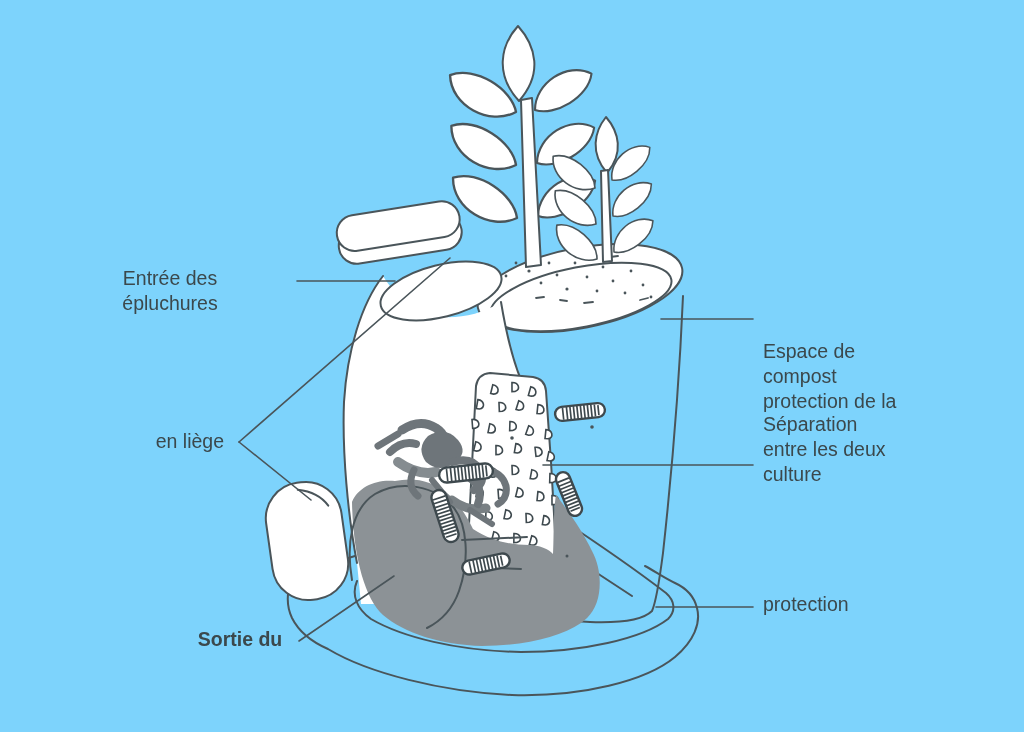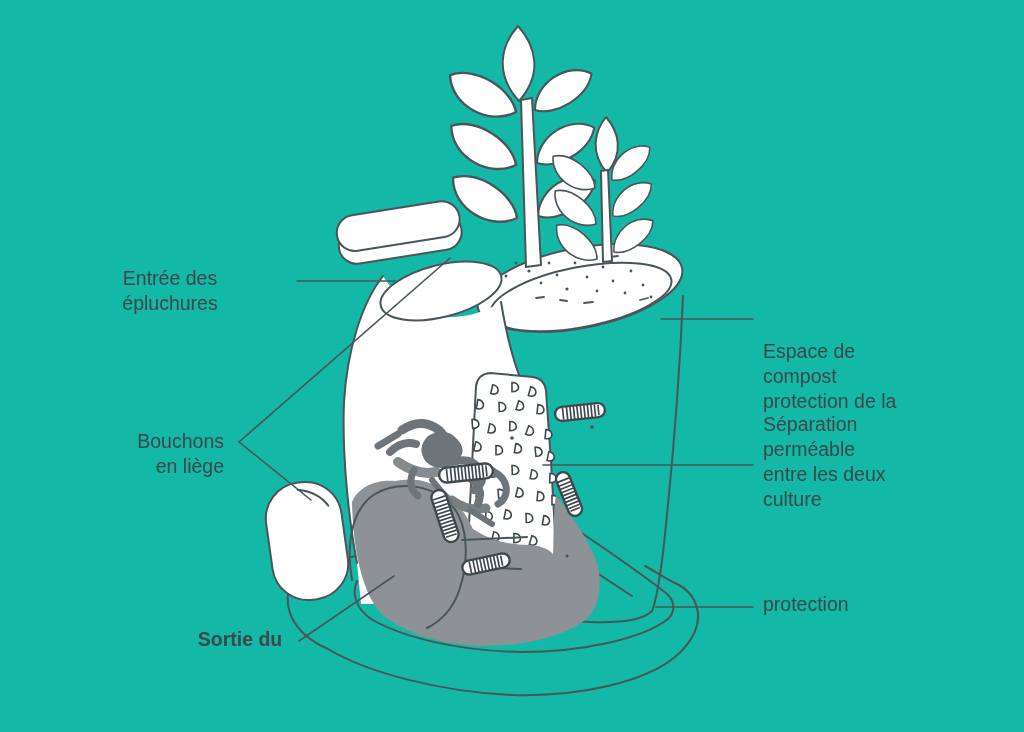--- a/index.html
+++ b/index.html
@@ -1,16 +1,16 @@
 <!DOCTYPE html>
 <html><head>
 <meta charset="utf-8">
 <style>
   html,body{margin:0;padding:0;background:#fff;}
-  #stage{position:relative;width:1024px;height:732px;background:#14b8a6;overflow:hidden;
+  #stage{position:relative;width:1024px;height:732px;background:#7dd3fc;overflow:hidden;
          font-family:"Liberation Sans","DejaVu Sans",sans-serif;}
   #art{position:absolute;left:0;top:0;}
   .lbl{position:absolute;color:#3b484c;font-size:19.5px;line-height:25px;}
   .lbl span{display:block;}
   .lbl.center{text-align:center;}
   .lbl.right{text-align:right;}
   .lbl.left{text-align:left;}
   
   .ln{stroke:#4a555a;stroke-width:2;fill:none;stroke-linecap:round;stroke-linejoin:round;}
   .lnw{stroke:#4a555a;stroke-width:2;fill:#ffffff;stroke-linejoin:round;}
@@ -198,34 +198,32 @@
     <path class="leader" d="M543,465 L753,465"></path>
     <path class="leader" d="M656,607 L753,607"></path>
   </g>
 </svg>
 
 <div class="lbl center" style="left:95px;top:266px;width:150px;">
   <span>Entrée des</span>
   <span>épluchures</span>
 </div>
 <div class="lbl right" style="left:84px;top:429px;width:140px;">
-  <span>Bouchons</span>
   <span>en liège</span>
 </div>
 <div class="lbl center" style="left:165px;top:627px;width:150px;font-weight:bold;">
   <span>Sortie du</span>
 </div>
 <div class="lbl left" style="left:763px;top:291px;width:200px;margin-top:48px;">
   <span>Espace de</span>
   <span>compost</span>
   <span>protection de la</span>
 </div>
 <div class="lbl left" style="left:763px;top:412px;width:200px;">
   <span>Séparation</span>
-  <span>perméable</span>
   <span>entre les deux</span>
   <span>culture</span>
 </div>
 <div class="lbl left" style="left:763px;top:592px;width:200px;">
   <span>protection</span>
 </div>
 
 </div>
 
 </body></html>

